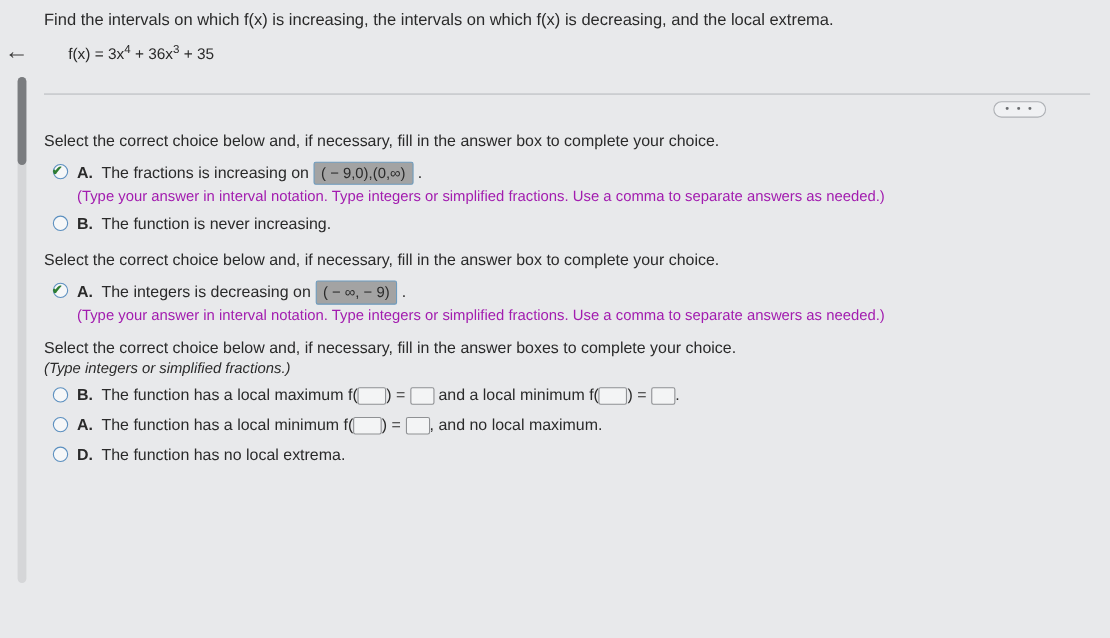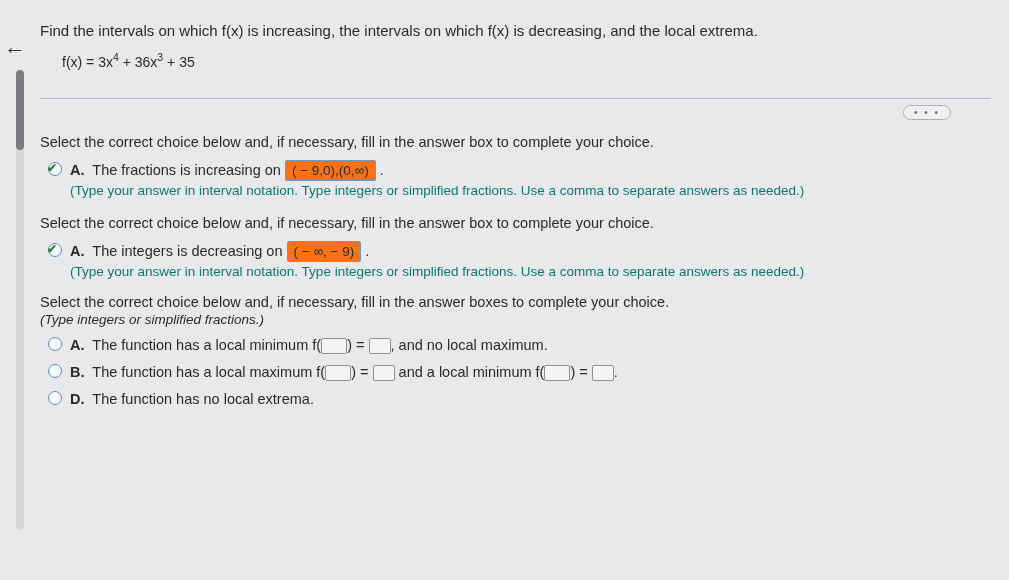--- a/index.html
+++ b/index.html
@@ -35,21 +35,21 @@
     left: 0;
     top: 0;
     width: 8px;
     height: 80px;
     background: #7a7c7f;
     border-radius: 4px;
   }
   .content {
     position: absolute;
     left: 40px;
-    top: 20px;
+    top: 8px;
     right: 8px;
     padding-right: 10px;
   }
   .problem-stem { font-size: 15px; line-height: 1.4; }
   .formula { margin: 10px 0 0 22px; font-size: 14px; }
   hr.sep {
     border: none;
     border-top: 1px solid #b8bbbf;
     margin: 28px 0 6px 0;
   }
@@ -92,30 +92,30 @@
     position: absolute;
     left: -2px; top: -3px;
     font-size: 12px;
     color: #2e7d32;
     font-weight: bold;
   }
   .choice-letter { font-weight: bold; margin-right: 4px; }
   .choice-body { flex: 1; }
   .answer-box {
     display: inline-block;
-    background: #f97316;
+    background: #a3a3a3;
     border: 1px solid #6e9bbd;
     padding: 0 6px;
     border-radius: 2px;
     font-size: 13.5px;
     min-width: 30px;
   }
   .hint {
     font-size: 13.5px;
-    color: #0f766e;
+    color: #a21caf;
     margin-left: 30px;
   }
   .small-box {
     display: inline-block;
     width: 22px; height: 16px;
     border: 1px solid #8f9194;
     background: #f3f4f5;
     vertical-align: middle;
     border-radius: 2px;
   }
@@ -155,20 +155,27 @@
     <div class="choice-row">
       <div class="radio checked"></div>
       <div class="choice-body">
         <span class="choice-letter">A.</span>
         <span>The fractions is increasing on </span>
         <span class="answer-box">( − 9,0),(0,∞)</span>
         <span>.</span>
         <div class="hint" style="margin-left:0;">(Type your answer in interval notation. Type integers or simplified fractions. Use a comma to separate answers as needed.)</div>
       </div>
     </div>
+    <div class="choice-row">
+      <div class="radio"></div>
+      <div class="choice-body">
+        <span class="choice-letter">B.</span>
+        <span>The function is never increasing.</span>
+      </div>
+    </div>
   </div>
 
   <div class="instruct">Select the correct choice below and, if necessary, fill in the answer box to complete your choice.</div>
   <div class="choice-group">
     <div class="choice-row">
       <div class="radio checked"></div>
       <div class="choice-body">
         <span class="choice-letter">A.</span>
         <span>The integers is decreasing on </span>
         <span class="answer-box">( − ∞, − 9)</span>
@@ -177,33 +184,33 @@
       </div>
     </div>
   </div>
 
   <div class="sub-instruct">Select the correct choice below and, if necessary, fill in the answer boxes to complete your choice.</div>
   <div class="sub-hint">(Type integers or simplified fractions.)</div>
   <div class="choice-group">
     <div class="choice-row">
       <div class="radio"></div>
       <div class="choice-body">
+        <span class="choice-letter">B.</span>
+        <span>The function has a local maximum f(</span><span class="small-box wide"></span><span>) = </span><span class="small-box"></span><span> and a local minimum f(</span><span class="small-box wide"></span><span>) = </span><span class="small-box"></span><span>.</span>
+      </div>
+    </div>
+    <div class="choice-row">
+      <div class="radio"></div>
+      <div class="choice-body">
         <span class="choice-letter">A.</span>
         <span>The function has a local minimum f(</span><span class="small-box wide"></span><span>) = </span><span class="small-box"></span><span>, and no local maximum.</span>
       </div>
     </div>
     <div class="choice-row">
       <div class="radio"></div>
       <div class="choice-body">
-        <span class="choice-letter">B.</span>
-        <span>The function has a local maximum f(</span><span class="small-box wide"></span><span>) = </span><span class="small-box"></span><span> and a local minimum f(</span><span class="small-box wide"></span><span>) = </span><span class="small-box"></span><span>.</span>
-      </div>
-    </div>
-    <div class="choice-row">
-      <div class="radio"></div>
-      <div class="choice-body">
         <span class="choice-letter">D.</span>
         <span>The function has no local extrema.</span>
       </div>
     </div>
   </div>
 
 </div>
 
 </body></html>

